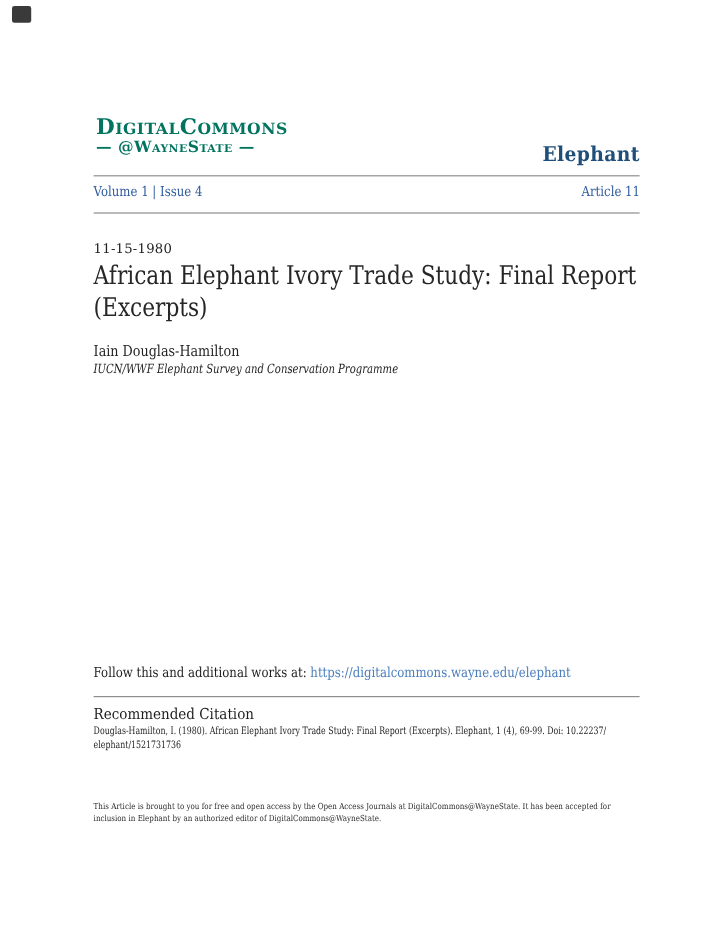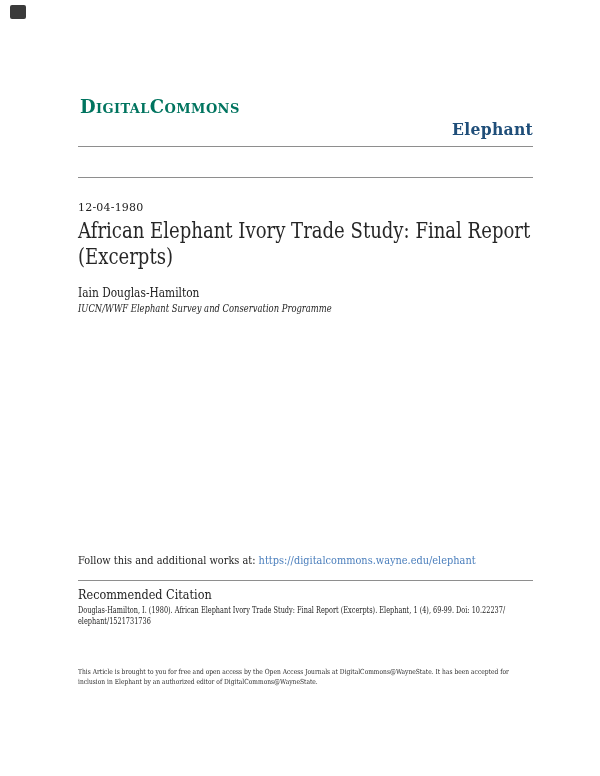--- a/index.html
+++ b/index.html
@@ -185,30 +185,35 @@
 </style>
 </head>
 <body>
 
 <div class="page">
 
   <div class="scan-mark"></div>
 
   <div class="logo">
     <div class="logo-line1">DigitalCommons</div>
+    <div class="logo-line2">— @WayneState —</div>
   </div>
 
   <div class="journal">Elephant</div>
 
   <div class="rule rule1"></div>
 
+  <div class="vol-row">
+    <span class="left-link">Volume 1 | Issue 4</span>
+    <span class="right-link">Article 11</span>
+  </div>
 
   <div class="rule rule2"></div>
 
-  <div class="pub-date">12-04-1980</div>
+  <div class="pub-date">11-15-1980</div>
 
   <h1 class="title">
     <span class="tl">African Elephant Ivory Trade Study: Final Report</span>
     <span class="tl">(Excerpts)</span>
   </h1>
 
   <div class="author">Iain Douglas-Hamilton</div>
   <div class="affiliation">IUCN/WWF Elephant Survey and Conservation Programme</div>
 
   <div class="follow">

